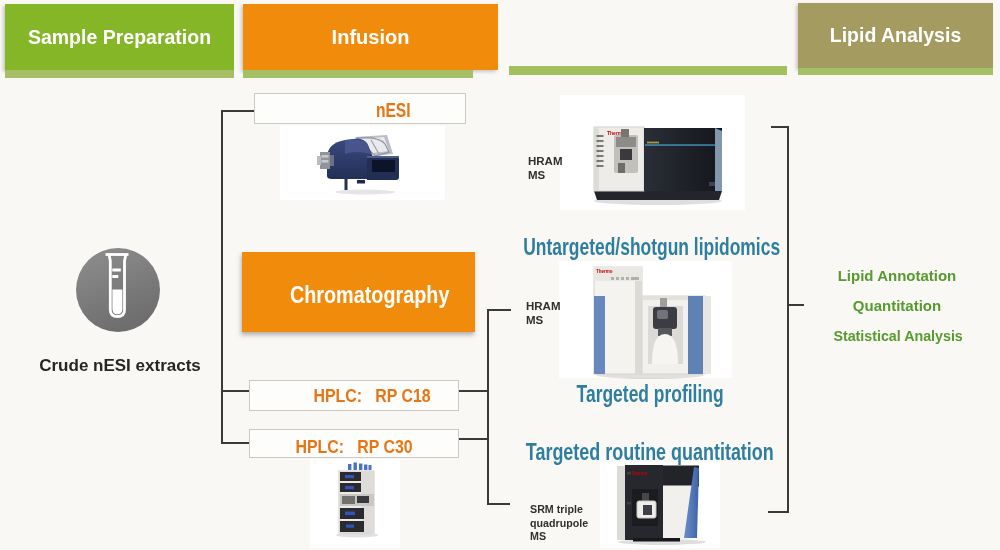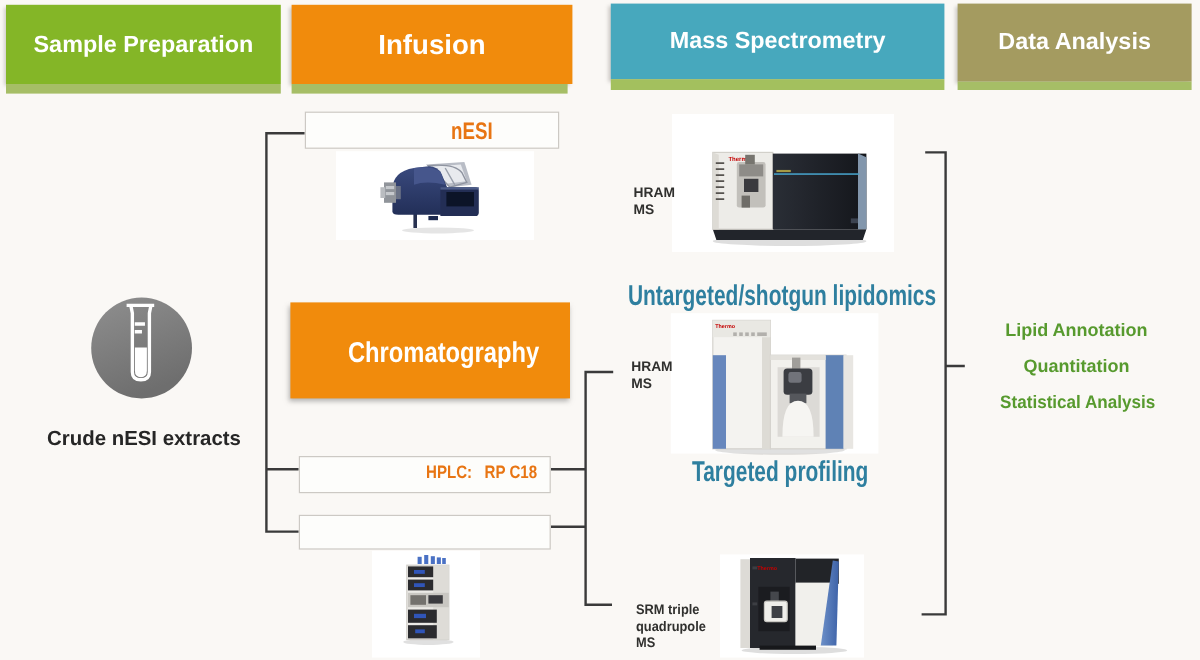--- a/index.html
+++ b/index.html
@@ -30,27 +30,26 @@
 
   <div class="abs" style="left:280px;top:126px;width:165px;height:74px;background:#fff;"></div>
   <div class="abs" style="left:560px;top:95px;width:185px;height:115px;background:#fff;"></div>
   <div class="abs" style="left:559px;top:261px;width:173px;height:117px;background:#fff;"></div>
   <div class="abs" style="left:600px;top:462px;width:120px;height:86px;background:#fff;"></div>
   <div class="abs" style="left:310px;top:459px;width:90px;height:89px;background:#fff;"></div>
 
   <div class="hdr" style="left:5px;top:4px;width:229px;height:66px;background:#84b627;font-size:19.5px;text-align:center;">Sample Preparation</div>
   <div class="strip" style="left:5px;top:70px;width:229px;height:8px;background:#a6be66;"></div>
 
-  <div class="hdr" style="left:243px;top:4px;width:234px;height:66px;background:#f18b0c;font-size:23px;">Infusion</div>
+  <div class="hdr" style="left:243px;top:4px;width:255px;height:66px;background:#f18b0c;font-size:20px;">Infusion</div>
   <div class="strip" style="left:243px;top:70px;width:230px;height:8px;background:#a6be66;"></div>
 
-  <div class="hdr" style="left:509px;top:3px;width:278px;height:63px;background:#47a8bd;font-size:19.5px;">Mass Spectrometry</div>
   <div class="strip" style="left:509px;top:66px;width:278px;height:9px;background:#a3c05e;"></div>
 
-  <div class="hdr" style="left:798px;top:3px;width:195px;height:65px;background:#a49b60;font-size:19.5px;">Data Analysis</div>
+  <div class="hdr" style="left:798px;top:3px;width:195px;height:65px;background:#a49b60;font-size:19.5px;">Lipid Analysis</div>
   <div class="strip" style="left:798px;top:68px;width:195px;height:7px;background:#a6be66;"></div>
 
   <svg class="abs" style="left:74px;top:246px;" width="88" height="88" viewBox="0 0 88 88">
     <defs>
       <linearGradient id="gcirc" x1="0" y1="0" x2="0.4" y2="1">
         <stop offset="0" stop-color="#8f8f8f"></stop>
           <stop offset="1" stop-color="#6e6e6e"></stop>
       </linearGradient>
     </defs>
     <circle cx="44" cy="44" r="42" fill="url(#gcirc)"></circle>
@@ -63,30 +62,32 @@
   </svg>
   <div class="ctr" style="left:0px;top:356px;width:240px;font-size:17px;font-weight:bold;color:#262626;">Crude nESI extracts</div>
 
   <div class="wbox" style="left:254px;top:93px;width:212px;height:31px;"></div>
   <div class="ctr" style="left:254px;top:98.5px;width:212px;font-size:20px;font-weight:bold;color:#e87513;margin-left:33px;"><span style="transform:scaleX(0.78);">nESI</span></div>
 
   <div class="abs" style="left:242px;top:252px;width:233px;height:80px;background:#f18b0c;box-shadow:-1px 3px 4px rgba(110,110,110,0.5);"></div>
   <div class="ctr" style="left:242px;top:281px;width:256px;font-size:24px;font-weight:bold;color:#fff;"><span id="chromo" style="transform:scaleX(0.825);">Chromatography</span></div>
 
   <div class="wbox" style="left:249px;top:380px;width:210px;height:31px;"></div>
-  <div class="ctr" style="left:249px;top:385px;width:247px;font-size:15px;font-weight:bold;color:#e87513;margin-left:29px;"><span style="transform:scaleX(0.837);">HPLC:&nbsp;&nbsp; RP C18</span></div>
+  <div class="ctr" style="left:249px;top:385px;width:247px;font-size:19px;font-weight:bold;color:#e87513;"><span style="transform:scaleX(0.837);">HPLC:&nbsp;&nbsp; RP C18</span></div>
 
   <div class="wbox" style="left:249px;top:429px;width:210px;height:29px;"></div>
+  <div class="ctr" style="left:249px;top:436px;width:210px;font-size:19px;font-weight:bold;color:#e87513;"><span style="transform:scaleX(0.837);">HPLC:&nbsp;&nbsp; RP C30</span></div>
 
   <div class="abs" style="left:528px;top:154px;font-size:11.5px;line-height:14px;font-weight:bold;color:#30302e;">HRAM<br>MS</div>
   <div class="abs" style="left:526px;top:299px;font-size:11.5px;line-height:14px;font-weight:bold;color:#30302e;">HRAM<br>MS</div>
   <div class="abs" style="left:530px;top:503px;font-size:11.5px;line-height:13.5px;font-weight:bold;color:#30302e;transform:scaleX(0.93);transform-origin:0 0;">SRM triple<br>quadrupole<br>MS</div>
 
   <div class="ctr" style="left:450px;top:380px;width:400px;font-size:24px;font-weight:bold;color:#2e7f9f;"><span id="t2" style="transform:scaleX(0.727);">Targeted profiling</span></div>
   <div class="ctr" style="left:452px;top:233px;width:400px;font-size:24px;font-weight:bold;color:#2e7f9f;"><span id="t1" style="transform:scaleX(0.727);">Untargeted/shotgun lipidomics</span></div>
+  <div class="ctr" style="left:450px;top:438px;width:400px;font-size:24px;font-weight:bold;color:#2e7f9f;"><span id="t3" style="transform:scaleX(0.748);">Targeted routine quantitation</span></div>
 
   <div class="ctr" style="left:697px;top:267px;width:400px;font-size:15px;font-weight:bold;color:#579a2e;">Lipid Annotation</div>
   <div class="ctr" style="left:697px;top:296.5px;width:400px;font-size:15px;font-weight:bold;color:#579a2e;">Quantitation</div>
   <div class="ctr" style="left:698px;top:327px;width:400px;font-size:15px;font-weight:bold;color:#579a2e;"><span style="transform:scaleX(0.95);">Statistical Analysis</span></div>
 
   <svg class="abs" style="left:588px;top:124px;" width="140" height="82" viewBox="0 0 140 82">
     <defs>
       <linearGradient id="dk1" x1="0" y1="0" x2="1" y2="0">
         <stop offset="0" stop-color="#2a2e36"></stop>
           <stop offset="1" stop-color="#14161b"></stop>

